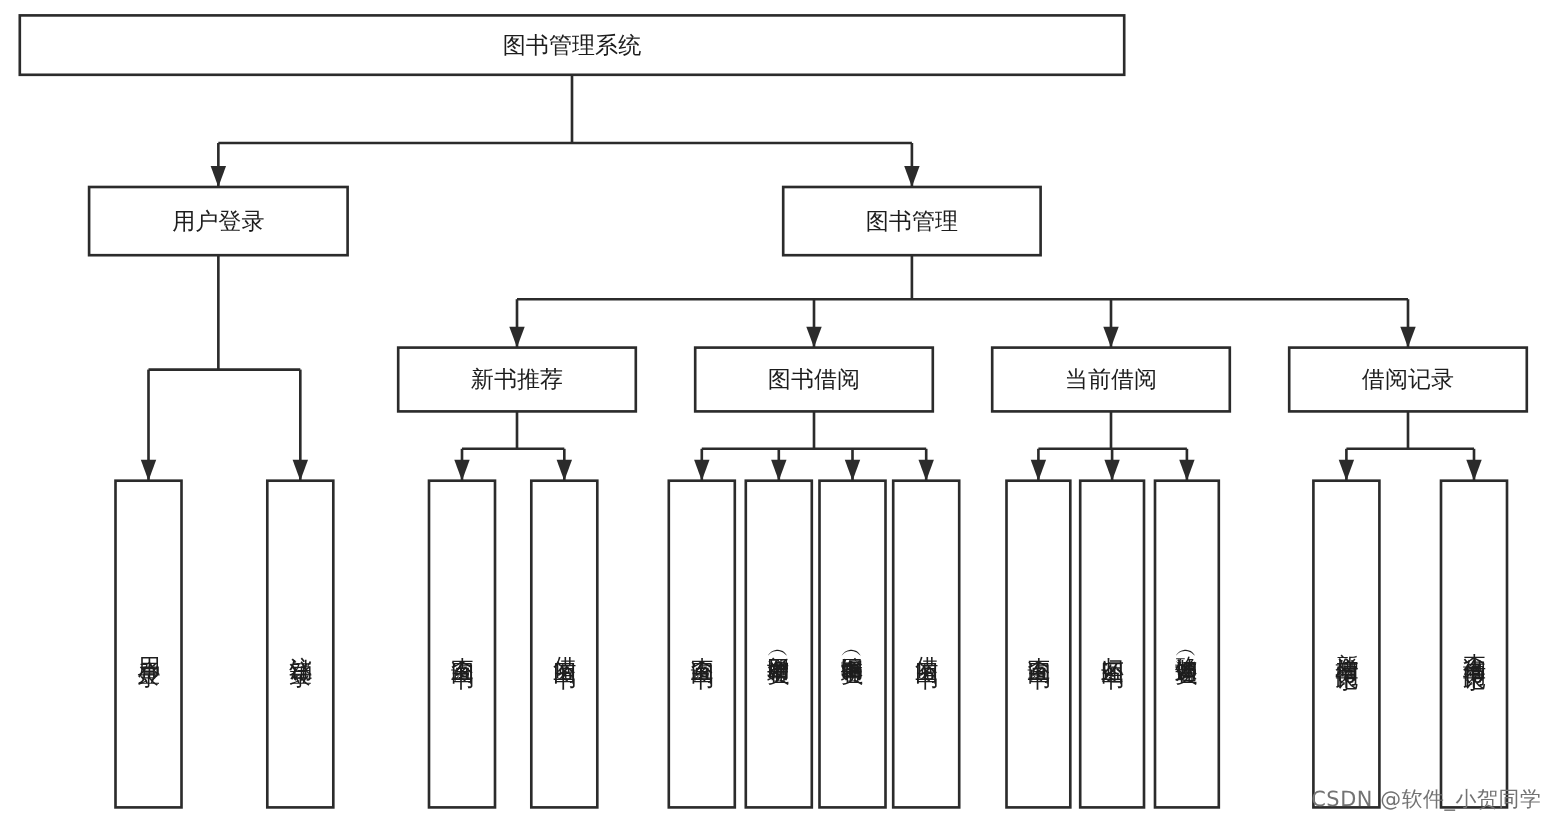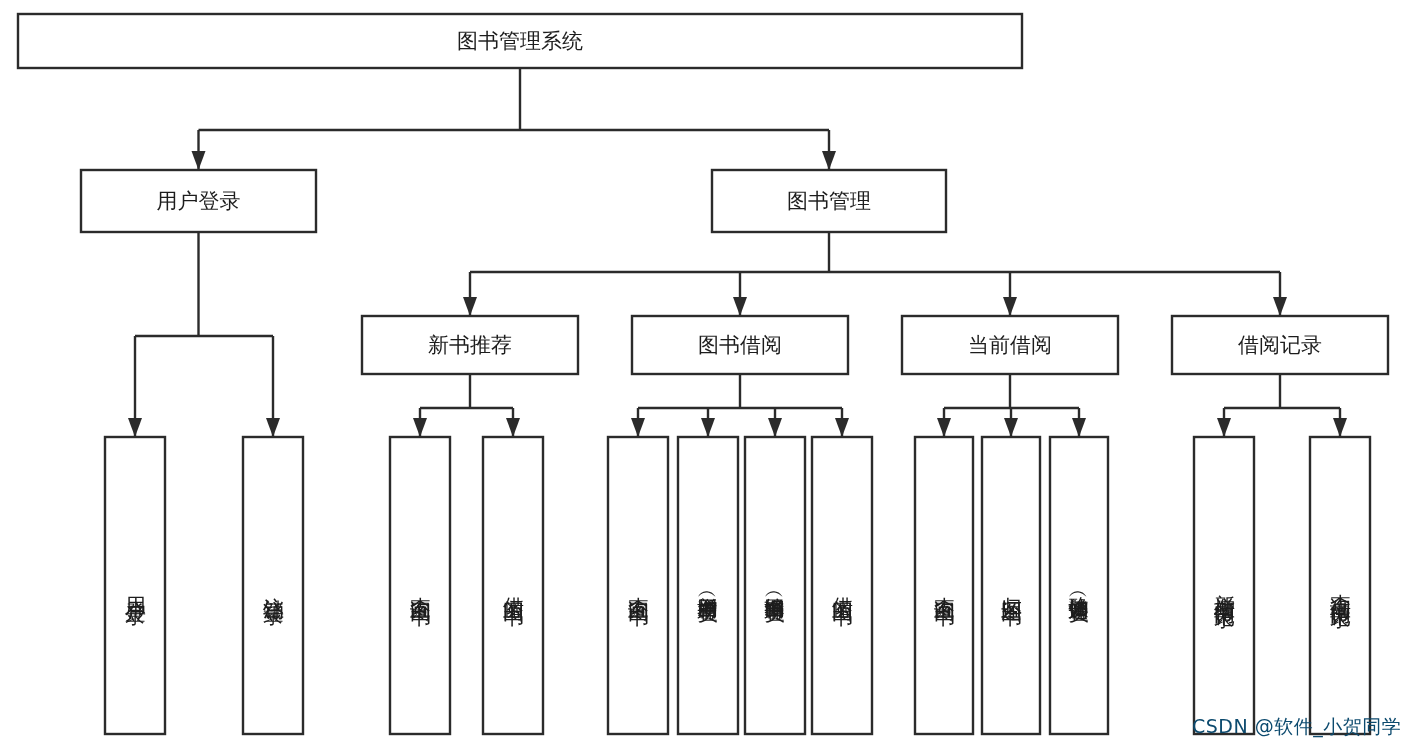--- a/index.html
+++ b/index.html
@@ -63,21 +63,21 @@
     position: absolute;
     display: flex;
     align-items: center;
     justify-content: center;
     pointer-events: none;
   }
   .watermark {
     position: absolute;
     font-family: "DejaVu Sans", "Liberation Sans", sans-serif;
     font-size: 19px;
-    color: #0c4a6e;
+    color: #737373;
     white-space: nowrap;
     letter-spacing: 0.5px;
   }
 </style>
 </head>
 <body>
 
 <div id="diagram-root">
 
   <svg class="diagram-canvas" viewBox="0 0 1405 747">

